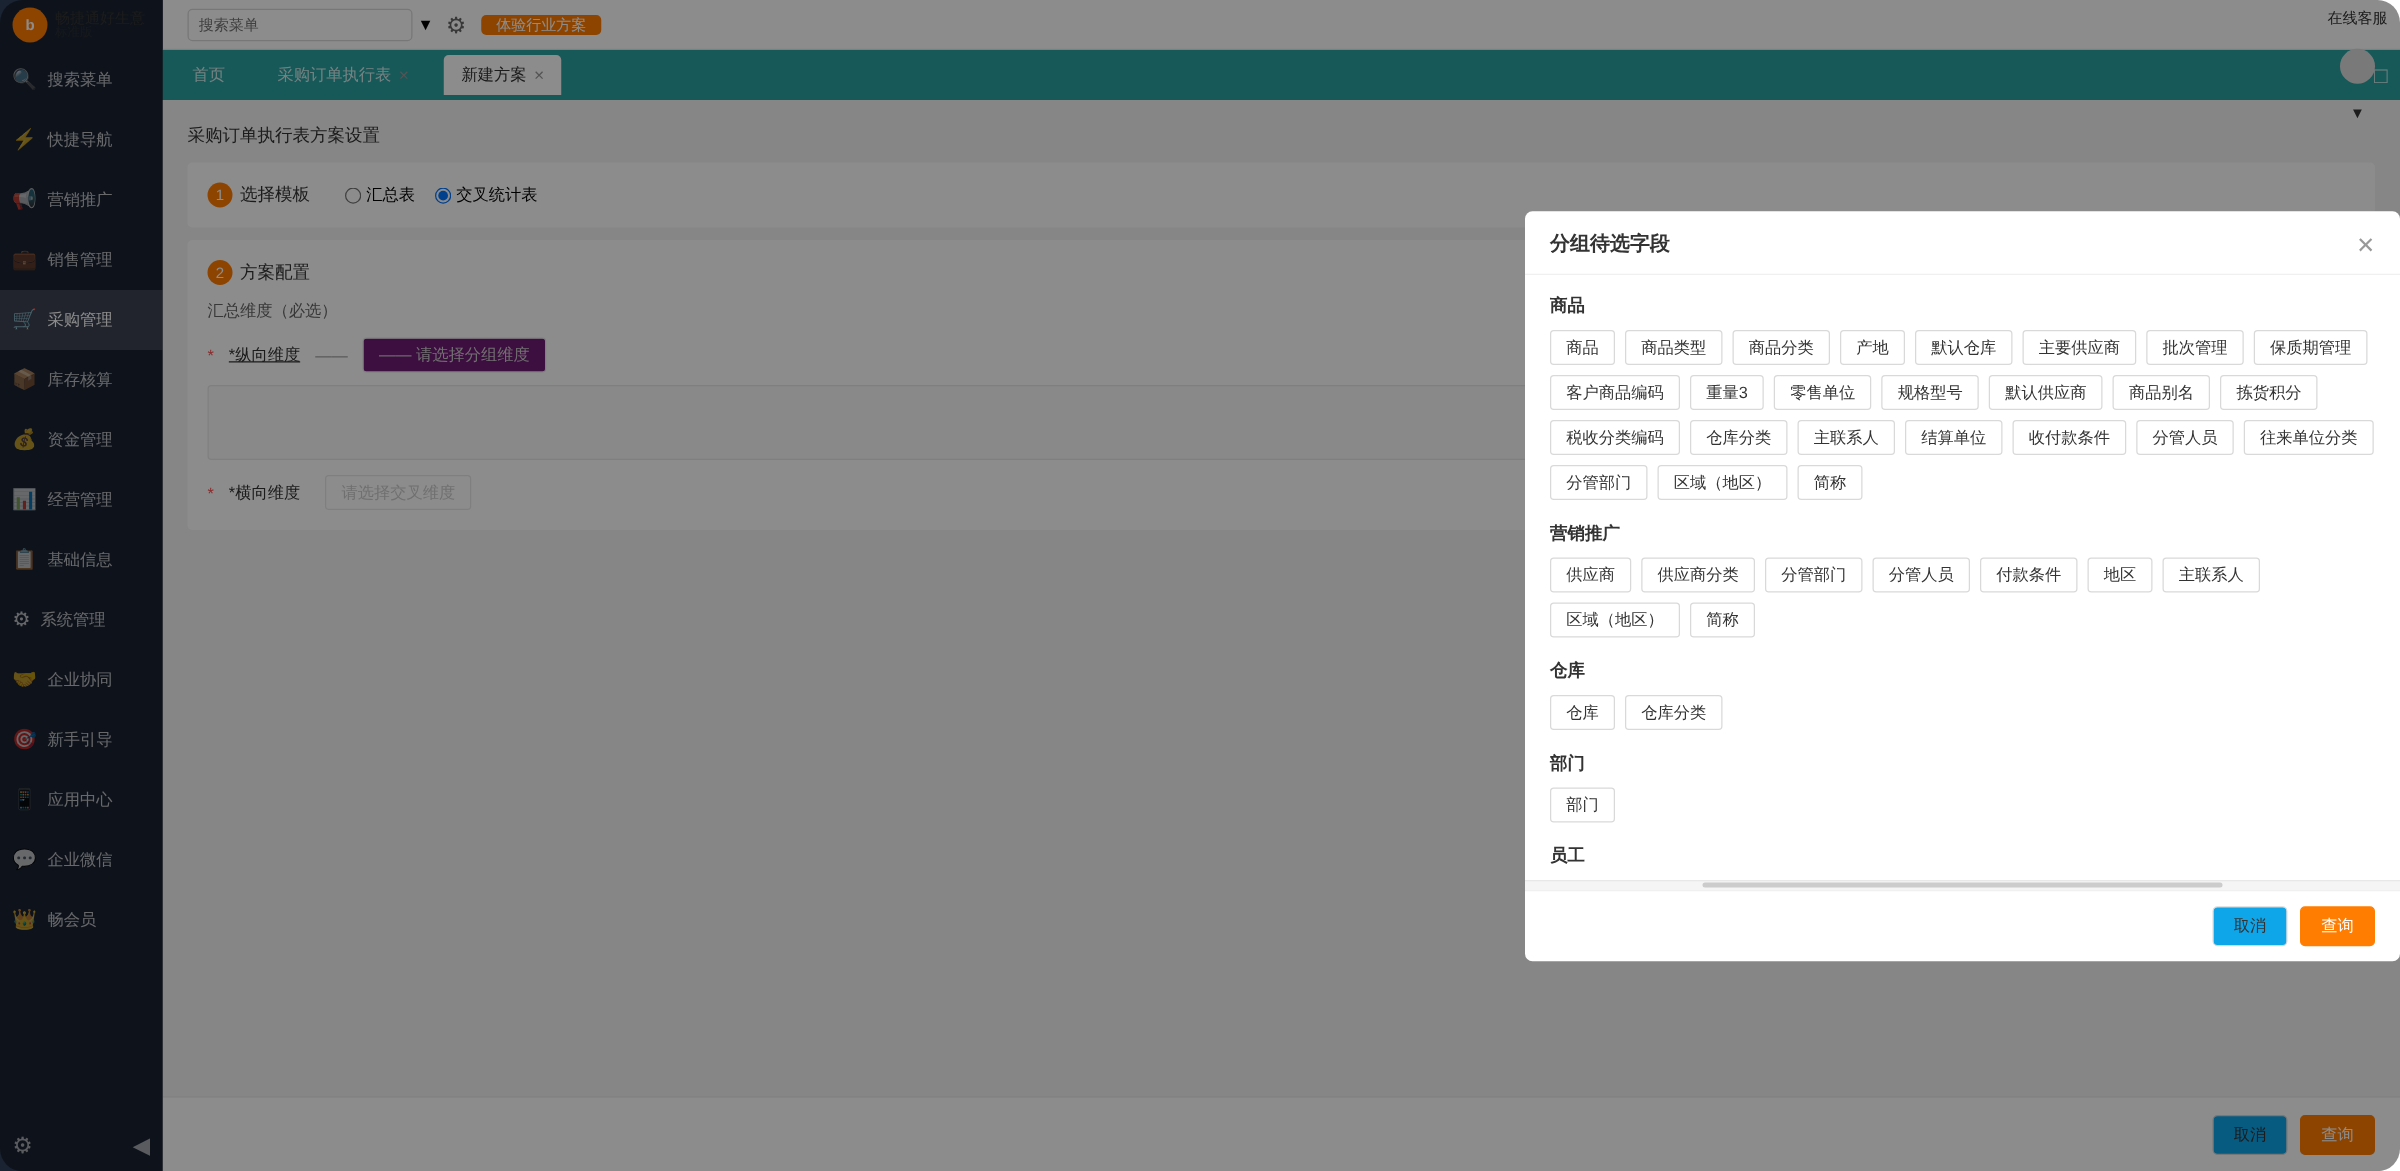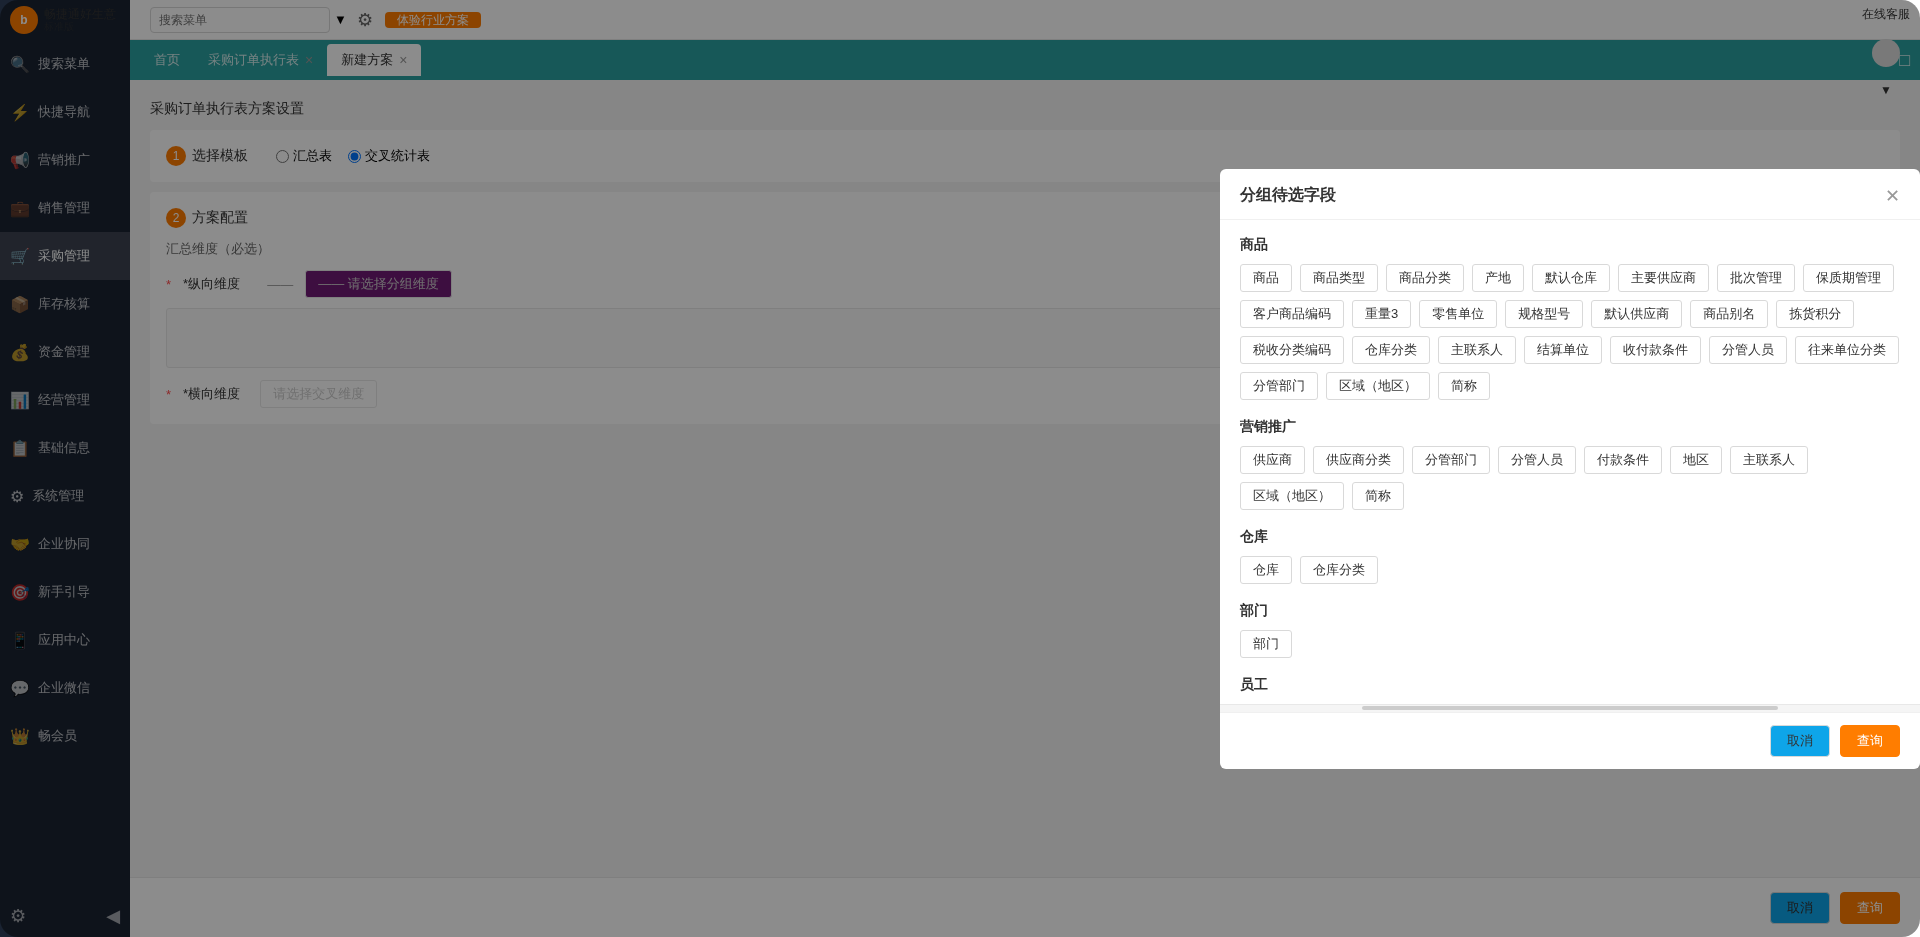--- a/index.html
+++ b/index.html
@@ -337,21 +337,21 @@
       📨 <span class="badge">99+</span>
     </span>
     <span style="cursor:pointer;">App下载</span>
     <span style="cursor:pointer;">在线客服</span>
     <span style="width:28px;height:28px;background:#ddd;border-radius:50%;display:inline-block;cursor:pointer;"></span>
     <span style="cursor:pointer;">▼</span>
   </div>
 </div>
 
 <div class="tab-bar">
-  <div id="tabs-container" style="display:flex; gap:0; align-items:center;">
+  <div id="tabs-container" style="display:flex; gap:14px; align-items:center;">
       <div class="tab-item">
         <span>首页</span>
       </div>
       <div class="tab-item">
         <span>采购订单执行表</span>
         <span class="tab-close">×</span>
       </div>
       <div class="tab-item active">
         <span>新建方案</span>
         <span class="tab-close">×</span>
@@ -385,21 +385,21 @@
       </div>
     </div>
     <div class="scheme-section">
       <div class="step-label" style="margin-bottom:12px;">
         <span class="step-num">2</span>
         <span>方案配置</span>
       </div>
       <div style="color:#666; font-size:13px; ">汇总维度（必选）</div>
       <div class="config-row">
         <span style="color:#ff4d4f;">*</span>
-        <span style="color:#333; margin-right:15px;">*纵向维度</span>
+        <span style="color:#333; margin-right:0;text-decoration:underline;">*纵向维度</span>
         <span style="color:#999;">——</span>
         <span style="color:#ccc; cursor:pointer; border:1px solid #e8e8e8; padding:4px 12px; border-radius:3px; background:#701a75;">—— 请选择分组维度</span>
       </div>
       <div style="height:60px; background:#f9f9f9; margin:10px 0; border:1px solid #e8e8e8; border-radius:3px;"></div>
       <div class="config-row">
         <span style="color:#ff4d4f;">*</span>
         <span style="color:#333; margin-right:8px;">*横向维度</span>
         <span style="color:#ccc; cursor:pointer; border:1px solid #e8e8e8; padding:4px 12px; border-radius:3px; background:#fff;">请选择交叉维度</span>
       </div>
     </div>

